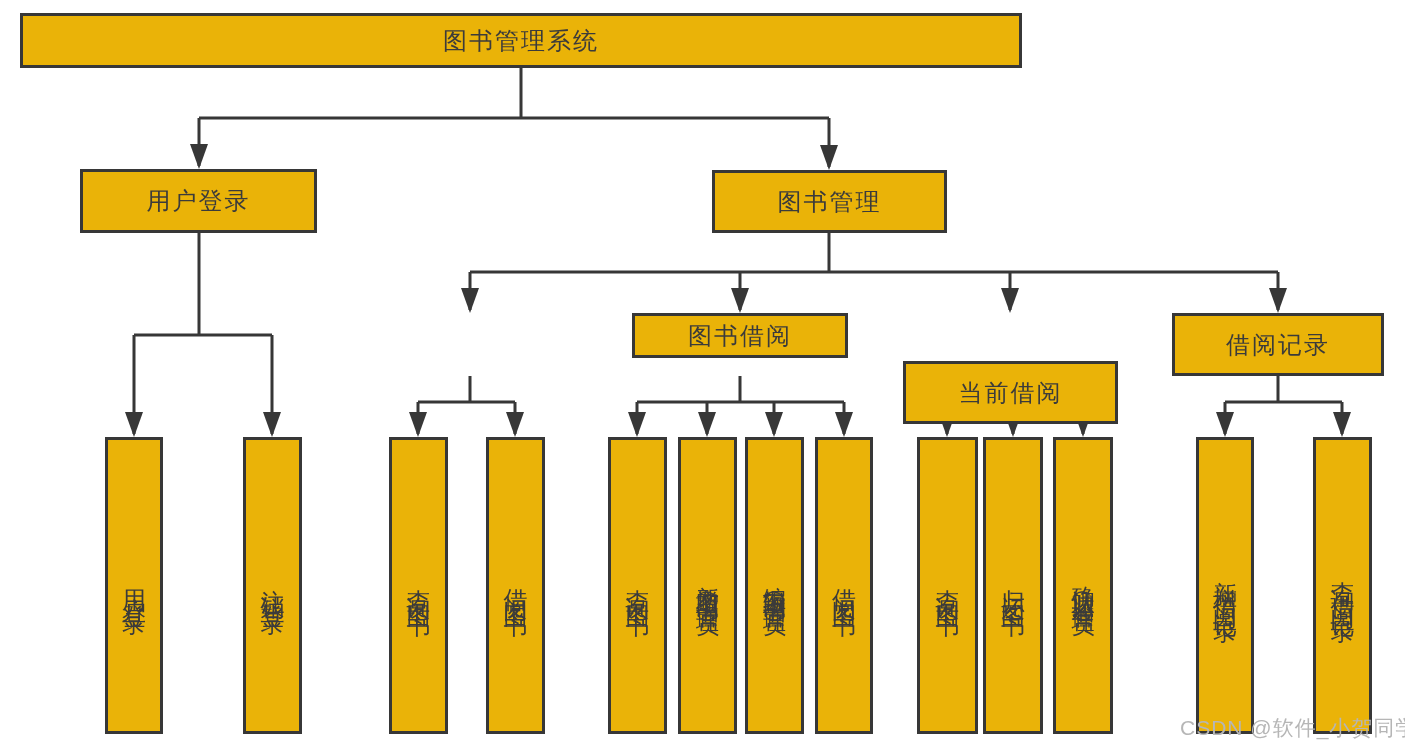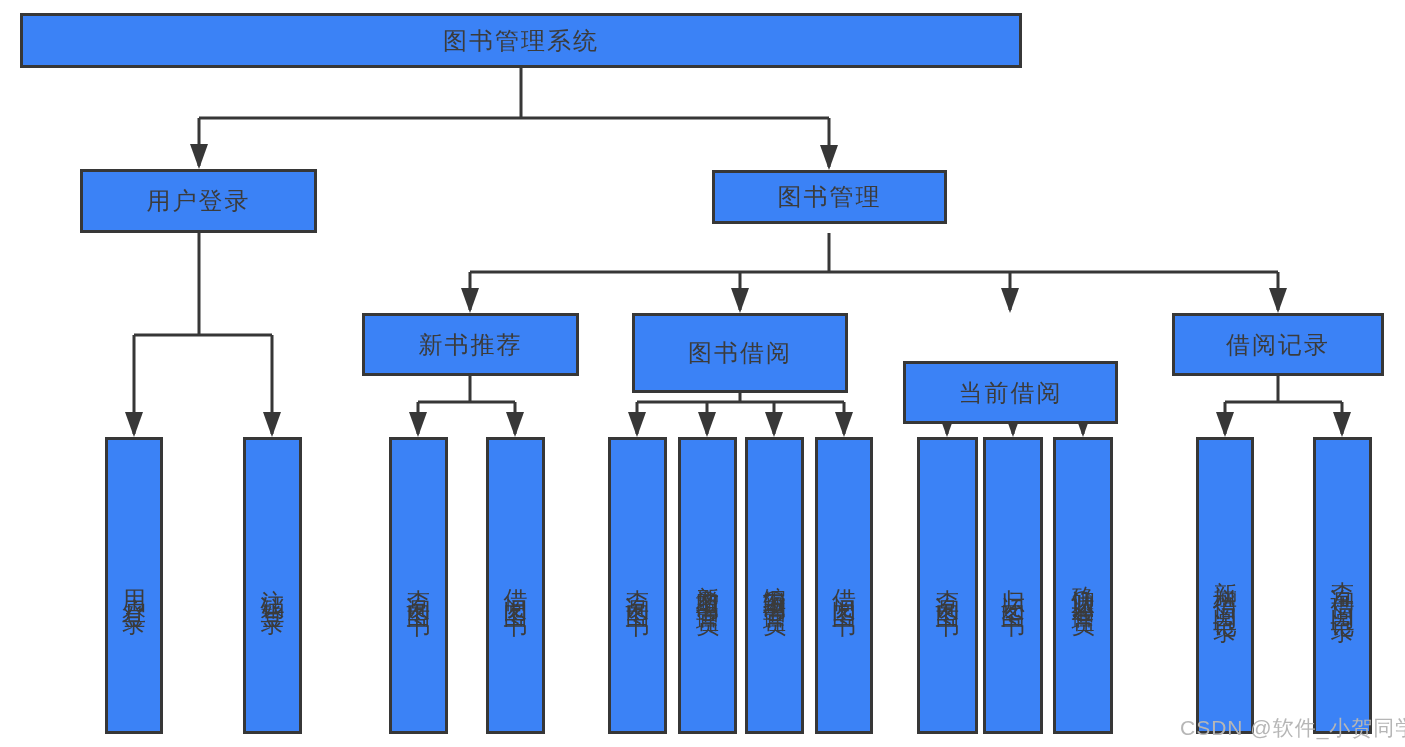--- a/index.html
+++ b/index.html
@@ -18,21 +18,21 @@
   .connectors {
     position: absolute;
     left: 0;
     top: 0;
     width: 1405px;
     height: 747px;
   }
   .node {
     position: absolute;
     box-sizing: border-box;
-    background: #3b82f6;
+    background: #eab308;
     border: 3px solid #373737;
     display: flex;
     align-items: center;
     justify-content: center;
     color: #3b3b3b;
     font-size: 24px;
     letter-spacing: 2px;
     white-space: nowrap;
     z-index: 2;
   }
@@ -95,28 +95,25 @@
     </g>
   </svg>
 
   <div class="node" style="left:20px; top:13px; width:1002px; height:55px;">
     <span>图书管理系统</span>
   </div>
 
   <div class="node" style="left:80px; top:169px; width:237px; height:64px;">
     <span>用户登录</span>
   </div>
-  <div class="node" style="left:712px; top:170px; width:235px; height:54px;">
+  <div class="node" style="left:712px; top:170px; width:235px; height:63px;">
     <span>图书管理</span>
   </div>
 
-  <div class="node" style="left:362px; top:313px; width:217px; height:63px;">
-    <span>新书推荐</span>
-  </div>
-  <div class="node" style="left:632px; top:313px; width:216px; height:80px;">
+  <div class="node" style="left:632px; top:313px; width:216px; height:45px;">
     <span>图书借阅</span>
   </div>
   <div class="node" style="left:903px; top:313px; width:215px; height:63px;margin-top:48px;">
     <span>当前借阅</span>
   </div>
   <div class="node" style="left:1172px; top:313px; width:212px; height:63px;">
     <span>借阅记录</span>
   </div>
 
   <div class="node leaf" style="left:105px; top:437px; width:58px; height:297px;">

